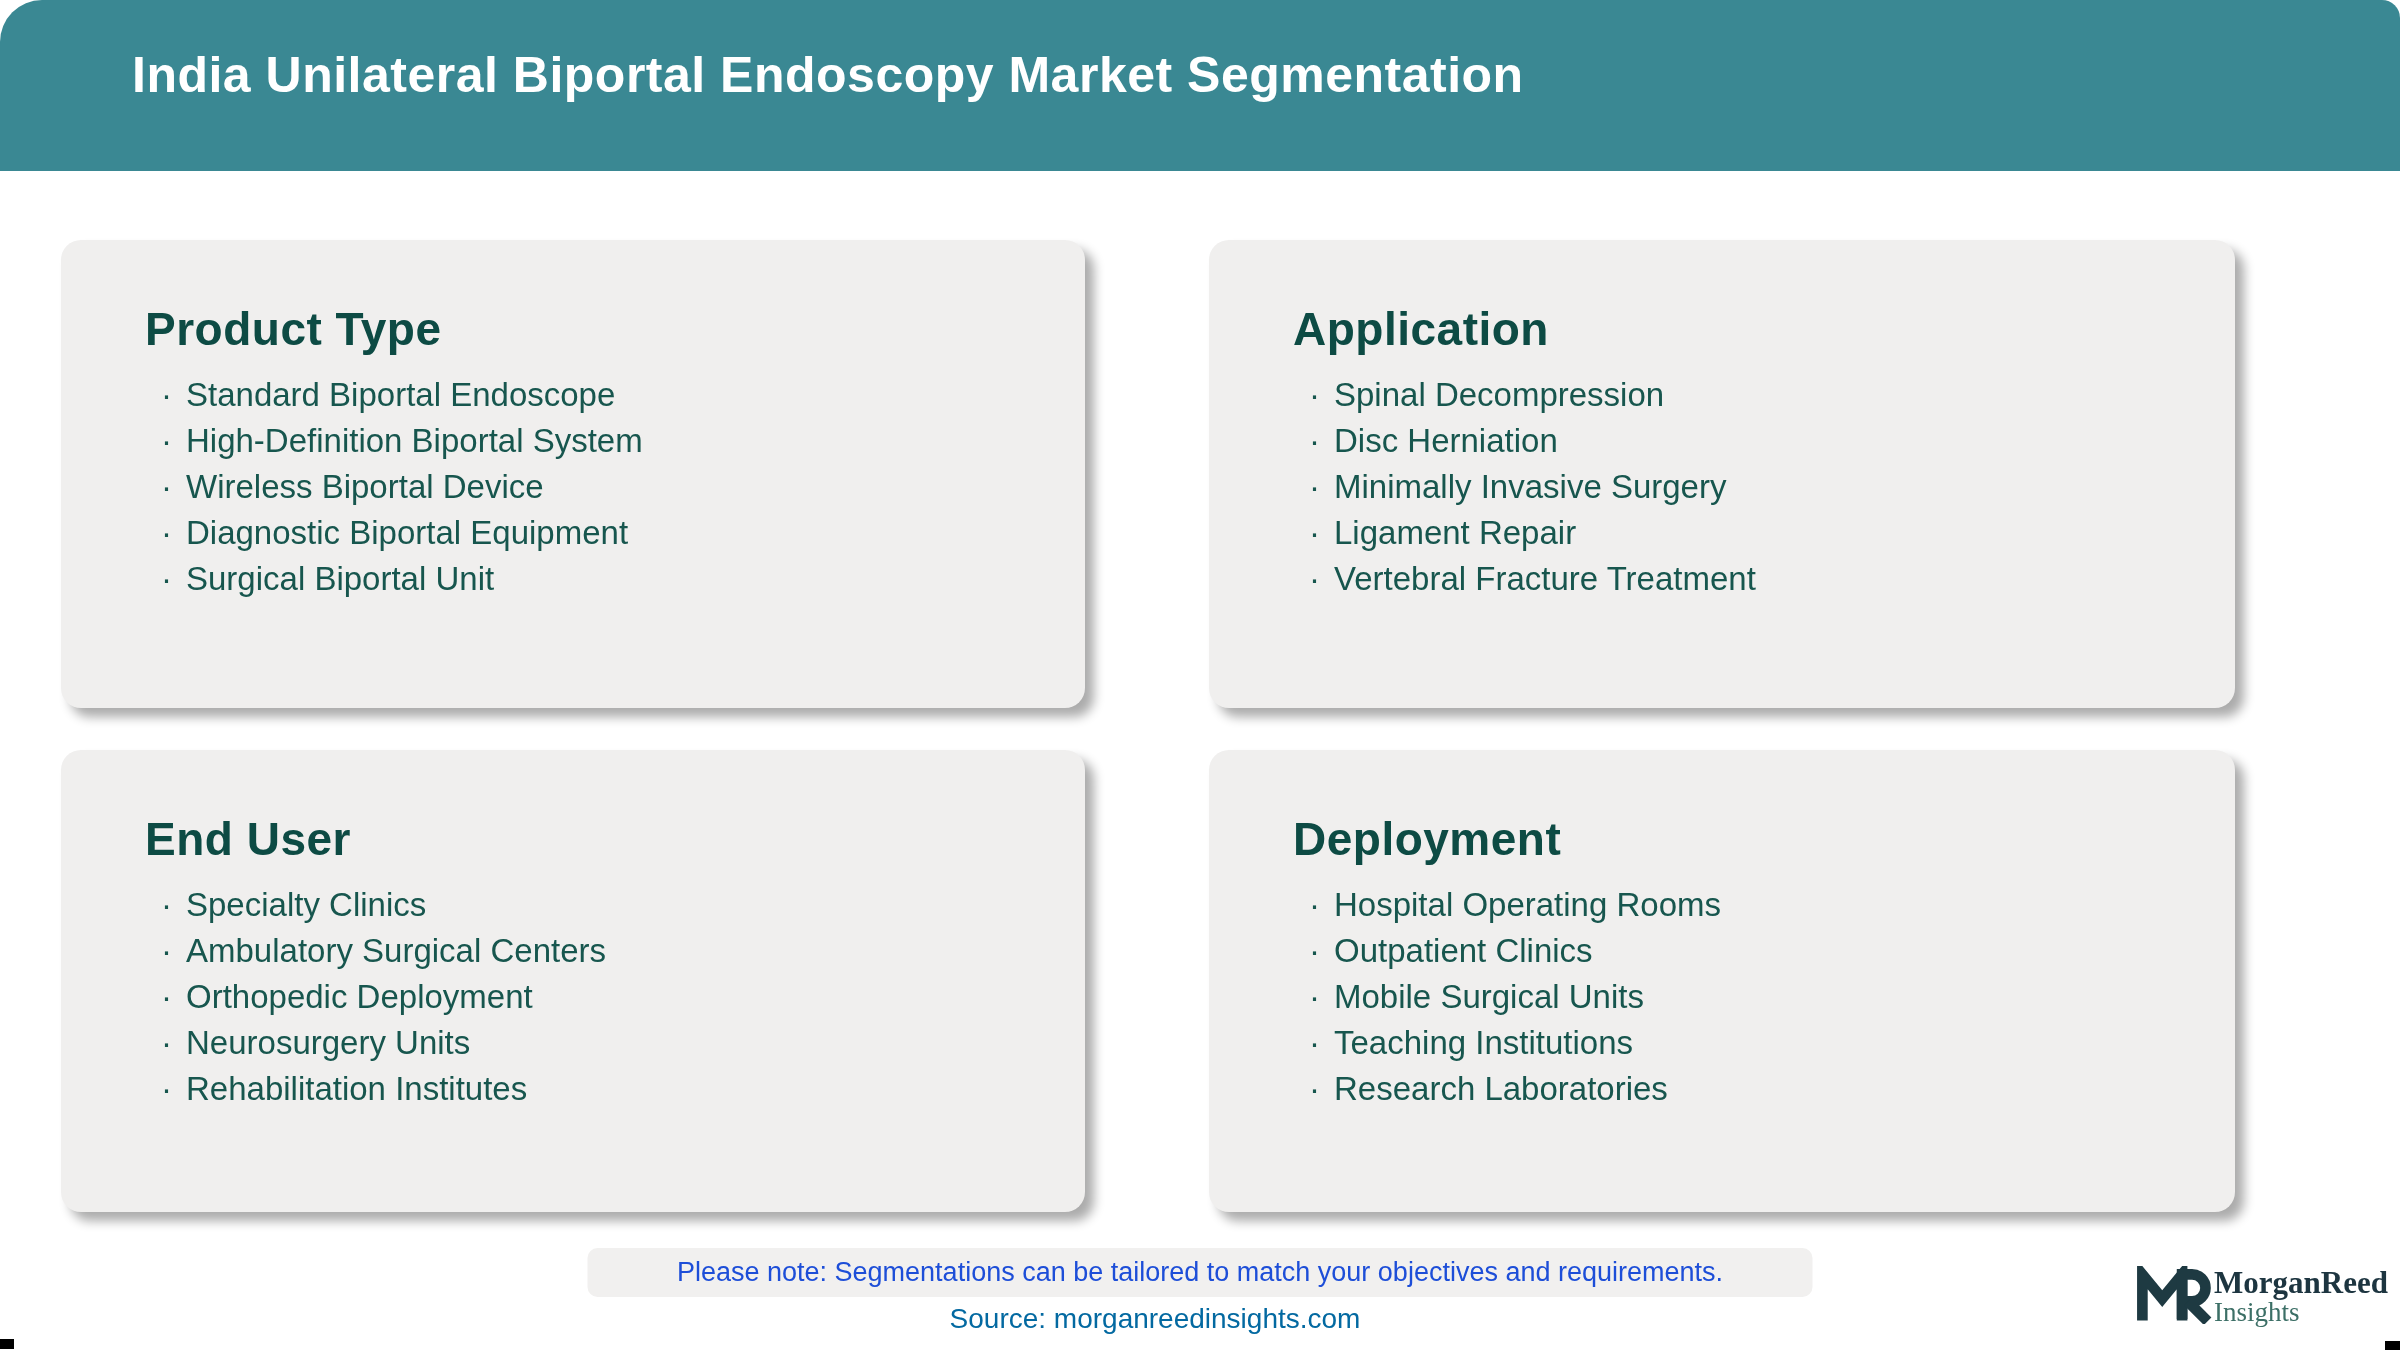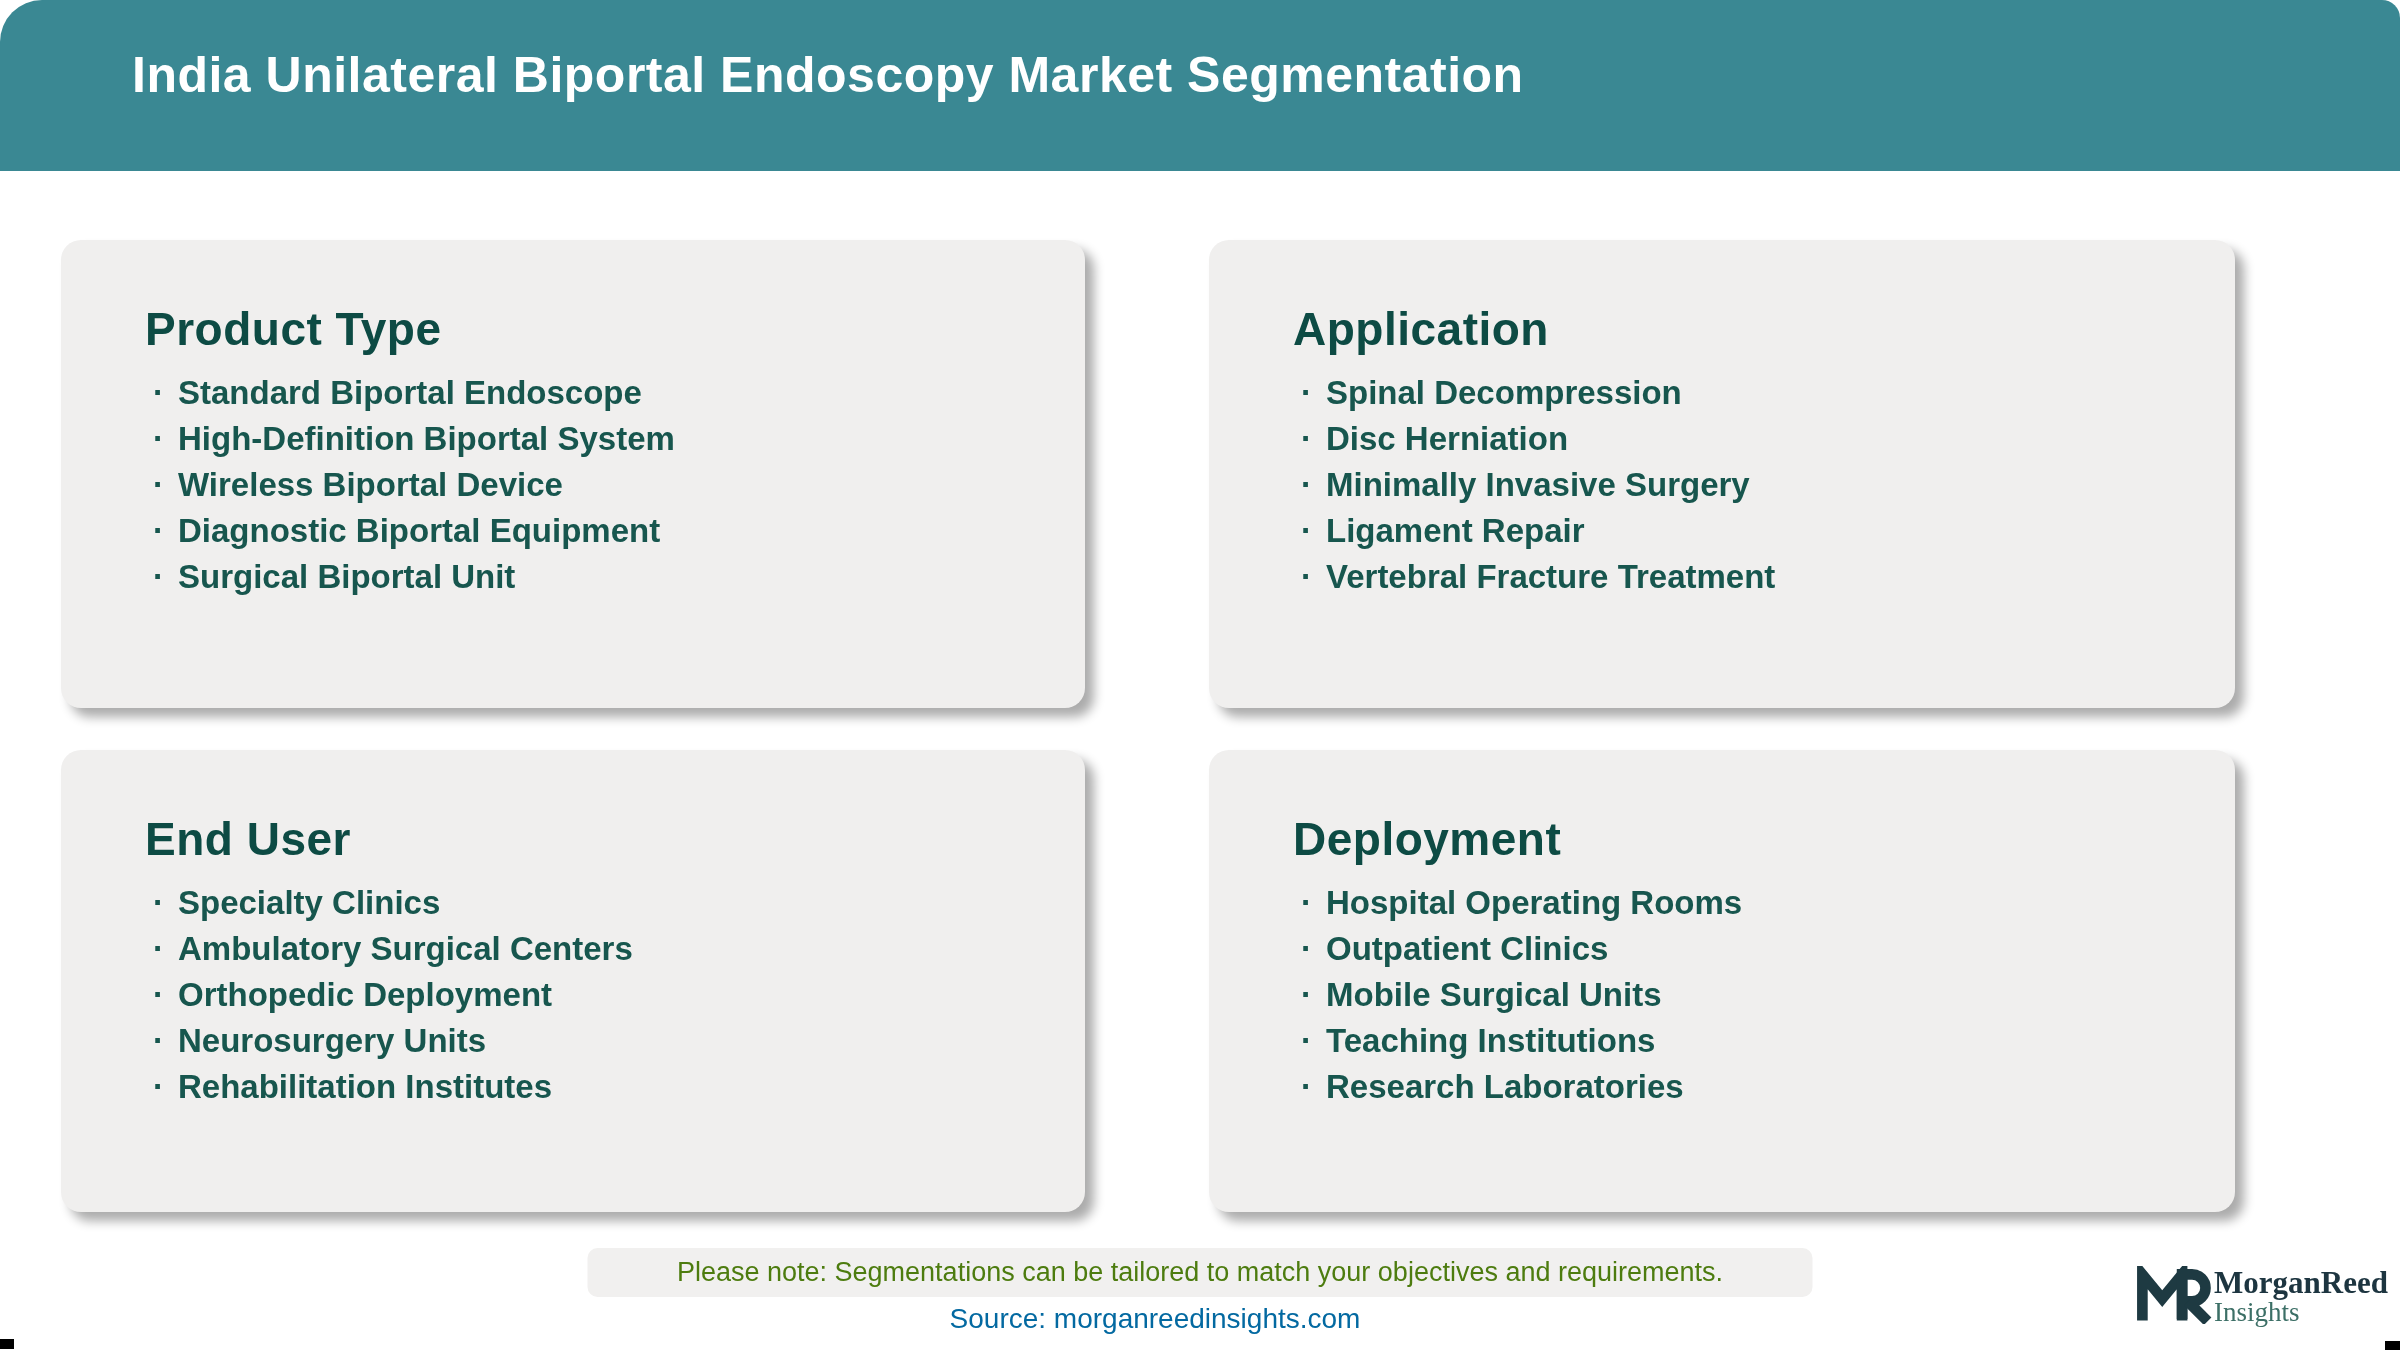--- a/index.html
+++ b/index.html
@@ -23,32 +23,32 @@
     box-sizing:border-box;padding:62px 40px 0 84px;
   }
   .card-0{left:61px;top:240px;width:1024px;height:468px;}
   .card-1{left:1209px;top:240px;width:1026px;height:468px;}
   .card-2{left:61px;top:750px;width:1024px;height:462px;}
   .card-3{left:1209px;top:750px;width:1026px;height:462px;}
   .card-title{
     margin:0 0 14px 0;font-size:46px;line-height:54px;font-weight:700;
     color:#0d4b44;letter-spacing:.5px;
   }
-  .card-list{list-style:none;margin:8px;padding:0;font-weight:bold;}
+  .card-list{list-style:none;margin:16px;padding:0;}
   .card-list li{
     font-size:33px;line-height:46px;color:#17564e;white-space:nowrap;
   }
   .card-list li::before{content:"·";margin-right:14px;}
   
   .note-bar{
     position:absolute;left:50%;top:1248px;transform:translateX(-50%);
     width:1225px;height:49px;background:#f1f0ef;border-radius:10px;
     display:flex;align-items:center;justify-content:center;
   }
-  .note-text{font-size:27px;color:#4d7c0f;white-space:nowrap;}
+  .note-text{font-size:27px;color:#1d4ed8;white-space:nowrap;}
   .source-text{
     position:absolute;left:1155px;top:1303px;transform:translateX(-50%);
     font-size:28px;color:#0369a1;white-space:nowrap;
   }
   
   .logo{
     position:absolute;left:2136px;top:1266px;
     display:flex;align-items:center;
   }
   .logo-text{font-family:"Liberation Serif", serif;line-height:1.02;}

